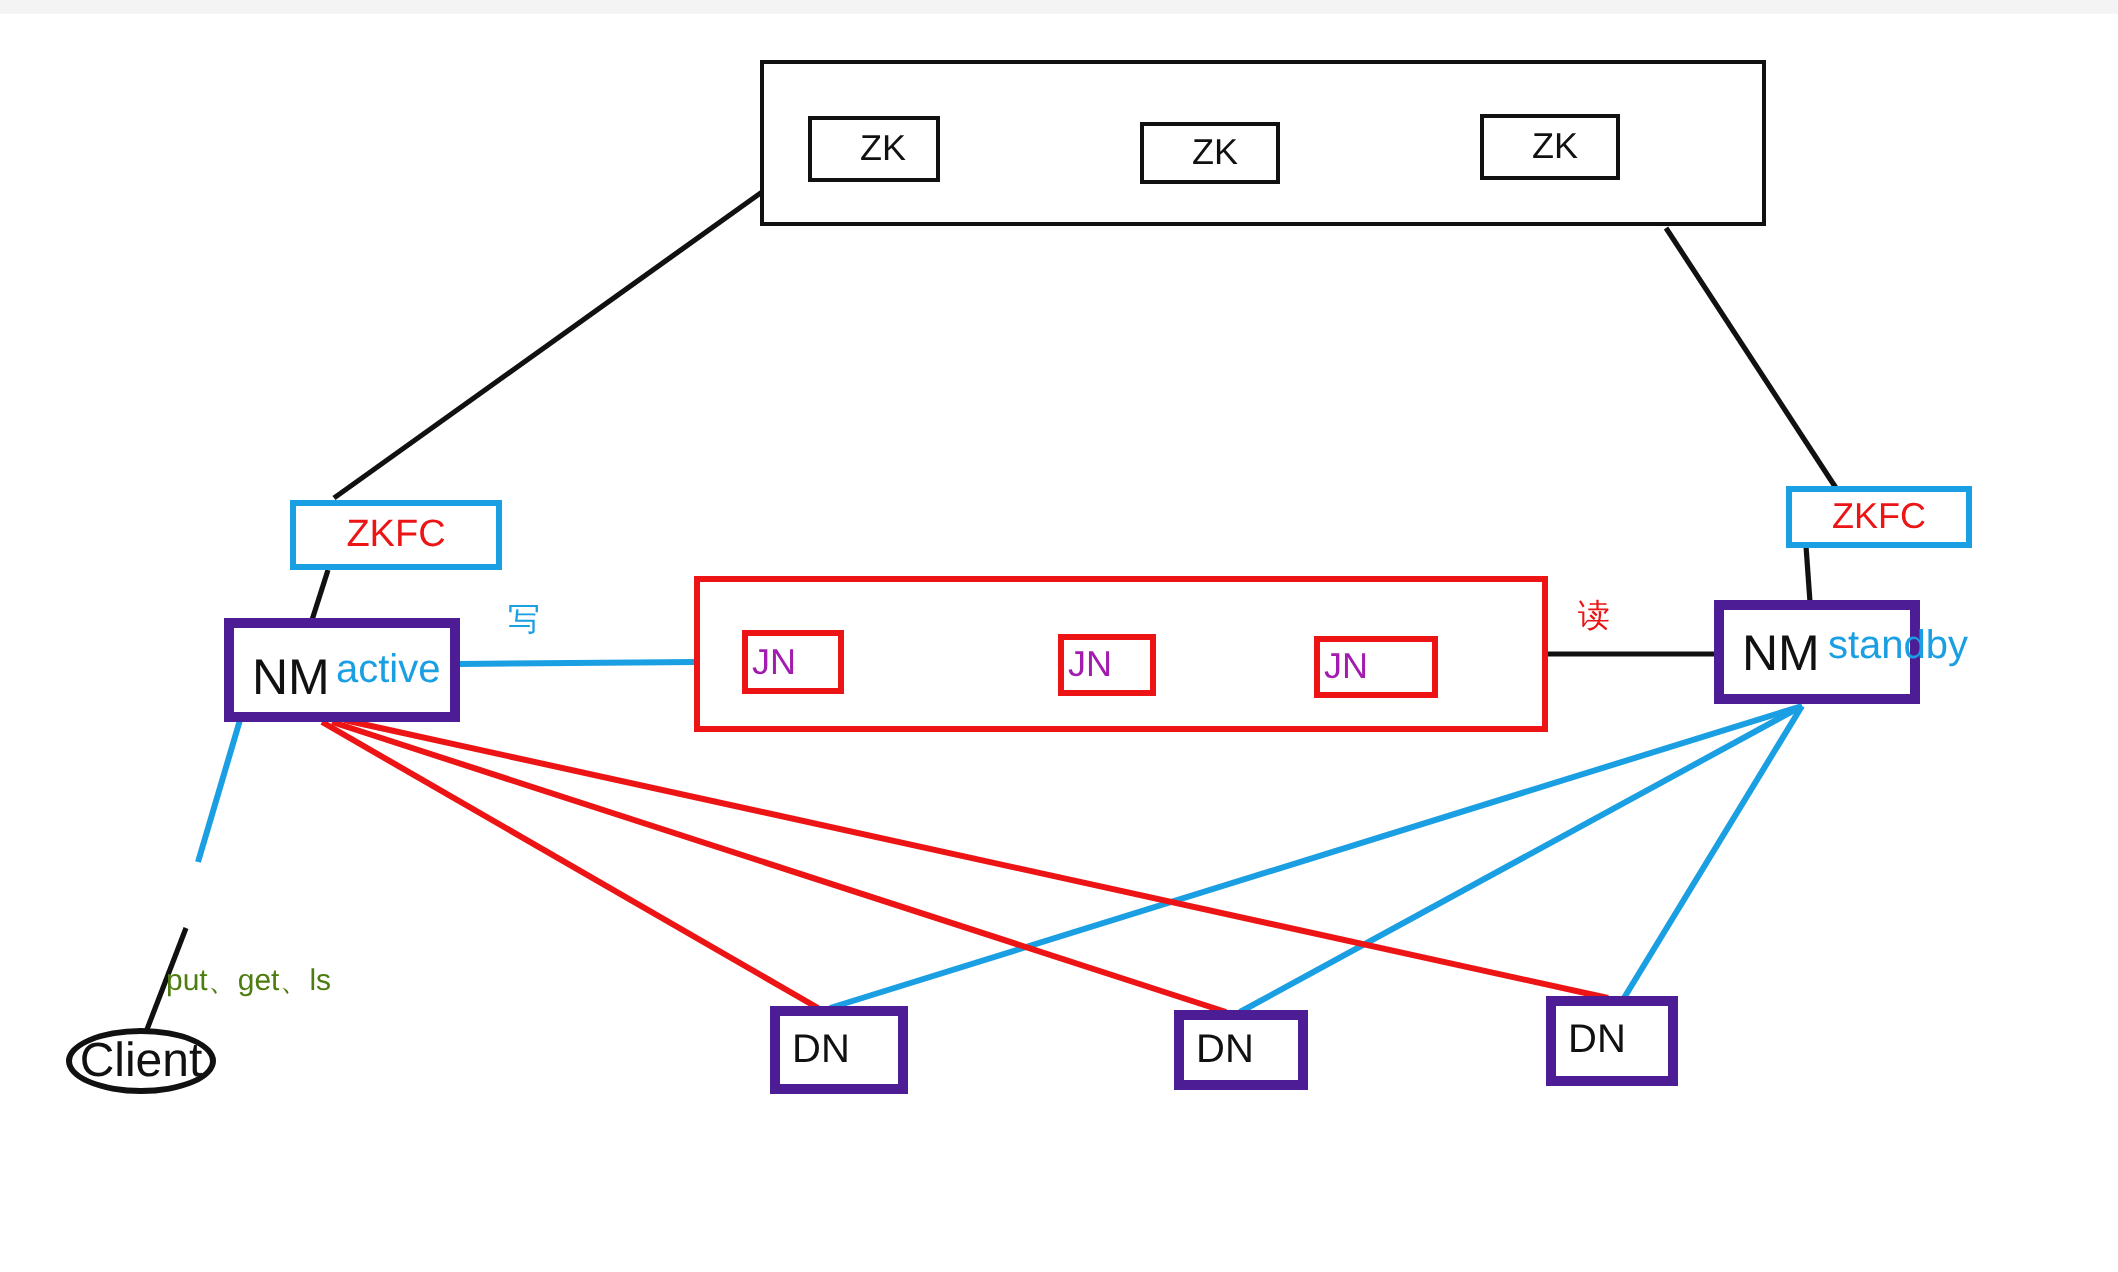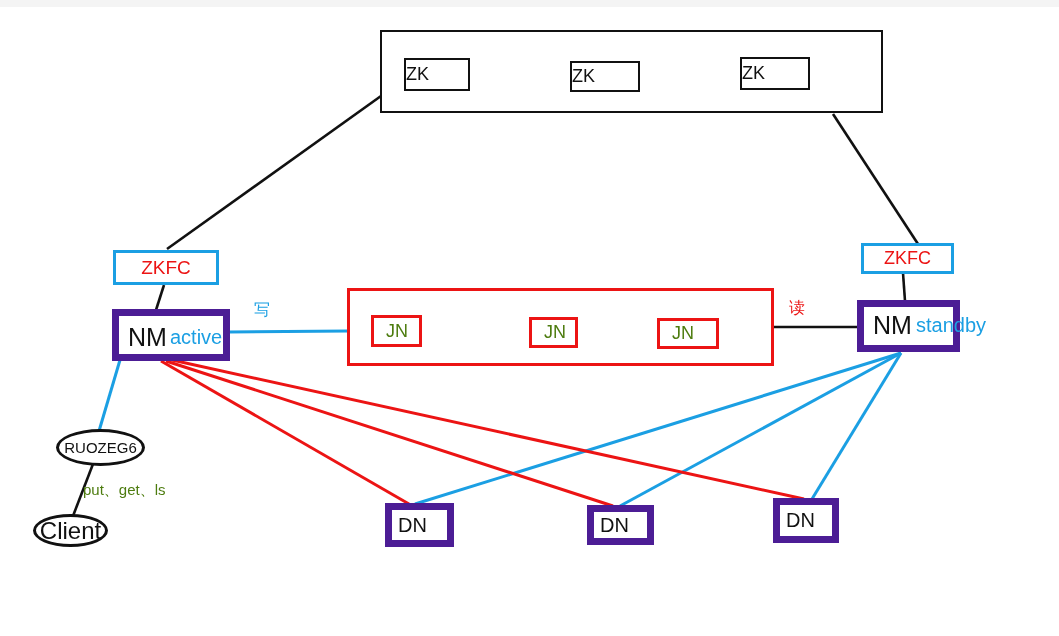--- a/index.html
+++ b/index.html
@@ -9,52 +9,52 @@
     font-family:"Liberation Sans", "DejaVu Sans", sans-serif;
     color:#111111;
   }
   .top-strip {
     position:absolute; left:0; top:0; width:1059px; height:7px;
     background:#f4f4f4;
   }
   svg.edges { position:absolute; left:0; top:0; width:1059px; height:636px; }
 
   .box { position:absolute; box-sizing:border-box; background:transparent; }
-  .black-box  { border:7px solid #4c1d95; }
+  .black-box  { border:5px solid #4c1d95; }
   .thin-black { border:2px solid #111111; }
-  .blue-box   { border:3px solid #1b9fe3; }
+  .blue-box   { border:3px solid #1b9fe3;margin-left:32px; }
   .red-box    { border:3px solid #ec1414; }
 
   .flex-c { display:flex; align-items:center; justify-content:center; }
   .flex-l { display:flex; align-items:center; justify-content:flex-start; }
 
   .zk-cluster { left:380px; top:30px; width:503px; height:83px; }
   .zk1 { left:404px; top:58px; width:66px; height:33px; }
   .zk2 { left:570px; top:61px; width:70px; height:31px; }
   .zk3 { left:740px; top:57px; width:70px; height:33px; }
-  .zk-label { font-size:18px; padding-left:0; }
+  .zk-label { font-size:18px; padding-left:24px; }
 
   .zkfc-left  { left:113px; top:250px; width:106px; height:35px; }
   .zkfc-right { left:861px; top:243px; width:93px;  height:31px; }
   .zkfc-label { color:#ec1414; font-size:19px; font-weight:400; }
 
   .nm-left  { left:112px; top:309px; width:118px; height:52px; }
   .nm-right { left:857px; top:300px; width:103px; height:52px; }
   .nm-label { position:absolute; font-size:25px; color:#111111; }
   .nm-left  .nm-label { left:9px; bottom:2px; }
   .nm-right .nm-label { left:9px; bottom:5px; }
   .state-label { position:absolute; font-size:20px; color:#1b9fe3; white-space:nowrap; }
   .nm-left  .state-label { left:51px; top:10px; }
   .nm-right .state-label { left:40px; top:7px;margin-left:12px; }
 
   .journal { left:347px; top:288px; width:427px; height:78px; }
   .jn1 { left:371px; top:315px; width:51px; height:32px; }
   .jn2 { left:529px; top:317px; width:49px; height:31px; }
   .jn3 { left:657px; top:318px; width:62px; height:31px; }
-  .jn-label { color:#4d7c0f; font-size:18px; padding-left:12px; }
+  .jn-label { color:#a21caf; font-size:18px; padding-left:2px; }
 
   .dn1 { left:385px; top:503px; width:69px; height:44px; }
   .dn2 { left:587px; top:505px; width:67px; height:40px; }
   .dn3 { left:773px; top:498px; width:66px; height:45px; }
   .dn-label { font-size:20px; padding-left:6px; }
 
   .ellipse { position:absolute; box-sizing:border-box; border:3px solid #111111;
              border-radius:50%; display:flex; align-items:center; justify-content:center; }
   .host-ellipse   { left:56px; top:429px; width:89px; height:37px; font-size:15px; }
   .client-ellipse { left:33px; top:514px; width:75px; height:33px; font-size:24px; }
@@ -131,23 +131,20 @@
   <div class="box black-box flex-l dn1">
     <span class="dn-label">DN</span>
   </div>
   <div class="box black-box flex-l dn2">
     <span class="dn-label">DN</span>
   </div>
   <div class="box black-box flex-l dn3">
     <span class="dn-label">DN</span>
   </div>
 
-  <div class="ellipse host-ellipse">
-    <span>RUOZEG6</span>
-  </div>
   <div class="ellipse client-ellipse">
     <span>Client</span>
   </div>
 
   <span class="float-label write-label">写</span>
   <span class="float-label read-label">读</span>
   <span class="float-label ops-label">put、get、ls</span>
 </div>
 
 </body></html>

